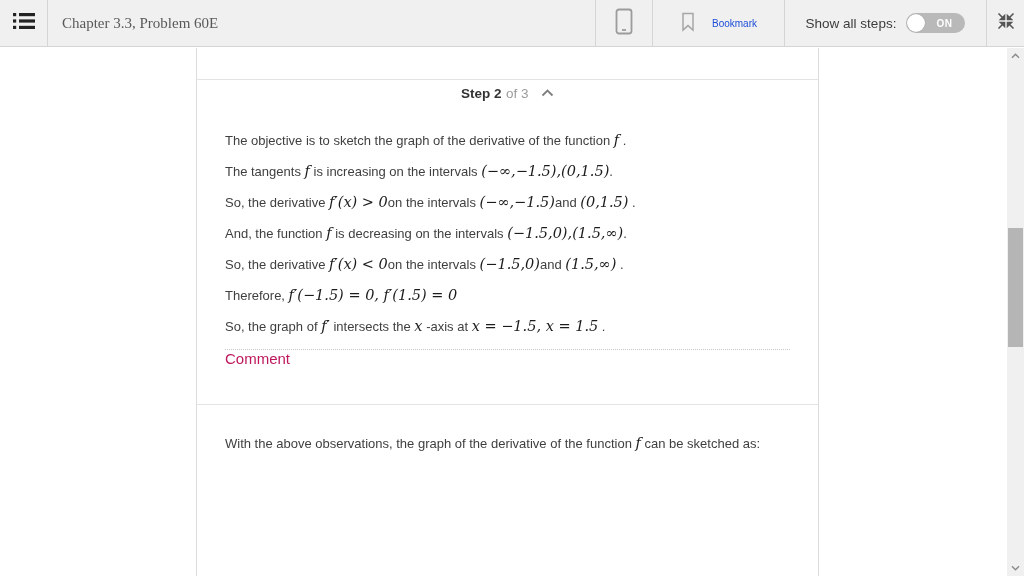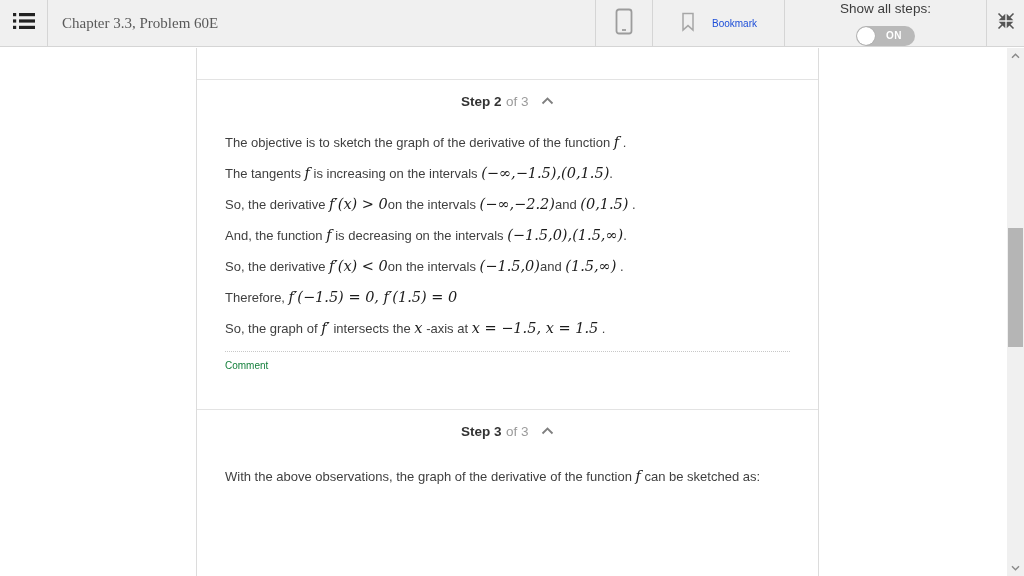--- a/index.html
+++ b/index.html
@@ -10,21 +10,21 @@
   .header { position:absolute; top:0; left:0; width:1024px; height:47px;
             background:#f0f0f0; border-bottom:1px solid #d5d5d5; display:flex; }
   .menu-btn { width:48px; height:100%; border-right:1px solid #d5d5d5;
               display:flex; align-items:center; justify-content:center; cursor:pointer; }
   .title-area { flex:1; display:flex; align-items:center; padding-left:14px;
                 font-size:15px; color:#595959;font-family:Liberation Serif, serif; }
   .hseg { border-left:1px solid #d5d5d5; height:100%; display:flex;
           align-items:center; justify-content:center; }
   .seg-phone { width:57px; }
   .seg-bookmark { width:132px; gap:16px; color:#1d4ed8; font-size:10px; }
-  .seg-steps { width:202px; gap:10px;flex-direction:column; }
+  .seg-steps { width:202px; gap:10px; }
   .seg-compress { width:38px; }
   .steps-label { font-size:13.5px; color:#3c3c3c; }
 
   .toggle { width:59px; height:20px; border-radius:10px; background:#b9b9b9;
             position:relative; display:flex; align-items:center; cursor:pointer;padding-left:36px; }
   .toggle-knob { width:18px; height:18px; border-radius:50%; background:#ffffff;
                  position:absolute; left:1px; top:1px; box-shadow:0 0 1px rgba(0,0,0,.35); }
   .toggle-label { position:absolute; left:30px; font-size:10px; font-weight:bold;
                   color:#ffffff; letter-spacing:.5px; }
 
@@ -38,34 +38,34 @@
               background:#b5b5b5; cursor:grab; }
 
   
   .content-col { position:absolute; left:196px; top:48px; width:623px; height:600px;
                  background:#ffffff; border-left:1px solid #dcdcdc;
                  border-right:1px solid #dcdcdc; }
   .sec-prev { height:32px; border-bottom:1px solid #e3e3e3; }
   .sec { padding:0 28px; }
   .sec-step2 { border-bottom:1px solid #e3e3e3; padding-bottom:36px; }
 
-  .step-header { text-align:center; margin-top:12px; line-height:16px; height:16px; }
+  .step-header { text-align:center; margin-top:4px; line-height:16px; height:16px; }
   .step-title { font-size:13.5px; font-weight:bold; color:#333333; }
   .step-of { font-size:13.5px; color:#9b9b9b; }
   .step-chevron { display:inline-block; margin-left:8px; cursor:pointer;
                   vertical-align:1px; }
 
-  .step-body { margin-top:24px; width:565px; }
+  .step-body { margin-top:30px; width:565px; }
   .body-line { font-size:13px; color:#3f3f3f; line-height:21px; margin-bottom:10px; }
   .math { font-family:"DejaVu Serif", serif; font-style:italic; font-size:14.5px;
           color:#1c1c1c; }
 
   .dotted-divider { border-top:1px dotted #c8c8c8; margin-top:12px; width:565px; }
-  .comment-link { display:inline-block; margin-top:8px; font-size:10px;
-                  color:#15803d; cursor:pointer; }
+  .comment-link { display:inline-block; margin-top:0; font-size:15px;
+                  color:#be185d; cursor:pointer; }
 </style>
 </head>
 <body>
 
 <div class="header">
 
   <div class="menu-btn">
     <span>
       <svg width="22" height="18" viewBox="0 0 22 18">
         <g fill="#222222">
@@ -139,41 +139,32 @@
       <span class="step-chevron">
         <svg width="13" height="8" viewBox="0 0 13 8">
           <polyline points="1.5,6.5 6.5,1.5 11.5,6.5" fill="none" stroke="#7f7f7f" stroke-width="1.8"></polyline>
         </svg>
       </span>
     </div>
 
     <div class="step-body">
         <p class="body-line"><span class="txt">The objective is to sketch the graph of the derivative of the function </span><span class="math">f</span><span class="txt"> .</span></p>
         <p class="body-line"><span class="txt">The tangents </span><span class="math">f</span><span class="txt"> is increasing on the intervals </span><span class="math">(−∞,−1.5),(0,1.5)</span><span class="txt">.</span></p>
-        <p class="body-line"><span class="txt">So, the derivative </span><span class="math">f′(x) &gt; 0</span><span class="txt">on the intervals </span><span class="math">(−∞,−2.2)</span><span class="txt">and </span><span class="math">(0,1.5)</span><span class="txt"> .</span></p>
+        <p class="body-line"><span class="txt">So, the derivative </span><span class="math">f′(x) &gt; 0</span><span class="txt">on the intervals </span><span class="math">(−∞,−1.5)</span><span class="txt">and </span><span class="math">(0,1.5)</span><span class="txt"> .</span></p>
         <p class="body-line"><span class="txt">And, the function </span><span class="math">f</span><span class="txt"> is decreasing on the intervals </span><span class="math">(−1.5,0),(1.5,∞)</span><span class="txt">.</span></p>
         <p class="body-line"><span class="txt">So, the derivative </span><span class="math">f′(x) &lt; 0</span><span class="txt">on the intervals </span><span class="math">(−1.5,0)</span><span class="txt">and </span><span class="math">(1.5,∞)</span><span class="txt"> .</span></p>
         <p class="body-line"><span class="txt">Therefore,  </span><span class="math">f′(−1.5) = 0, f′(1.5) = 0</span></p>
         <p class="body-line"><span class="txt">So, the graph of </span><span class="math">f′</span><span class="txt"> intersects the </span><span class="math">x</span><span class="txt"> -axis at </span><span class="math">x = −1.5, x = 1.5</span><span class="txt"> .</span></p>
       </div>
 
     <div class="dotted-divider"></div>
     <a class="comment-link">Comment</a>
   </div>
 
   <div class="sec sec-step3">
-    <div class="step-header">
-      <span class="step-title">Step 3</span>
-      <span class="step-of"> <span>of 3</span></span>
-      <span class="step-chevron">
-        <svg width="13" height="8" viewBox="0 0 13 8">
-          <polyline points="1.5,6.5 6.5,1.5 11.5,6.5" fill="none" stroke="#7f7f7f" stroke-width="1.8"></polyline>
-        </svg>
-      </span>
-    </div>
     <div class="step-body" style="margin-top:28px;">
         <p class="body-line"><span class="txt">With the above observations, the graph of the derivative of the function </span><span class="math">f</span><span class="txt"> can be sketched as:</span></p>
       </div>
   </div>
 </div>
 
 <div class="scrollbar">
   <div class="sb-arrow sb-up">
     <svg width="9" height="6" viewBox="0 0 9 6">
       <polyline points="1,4.8 4.5,1.2 8,4.8" fill="none" stroke="#8a8a8a" stroke-width="1.4"></polyline>

